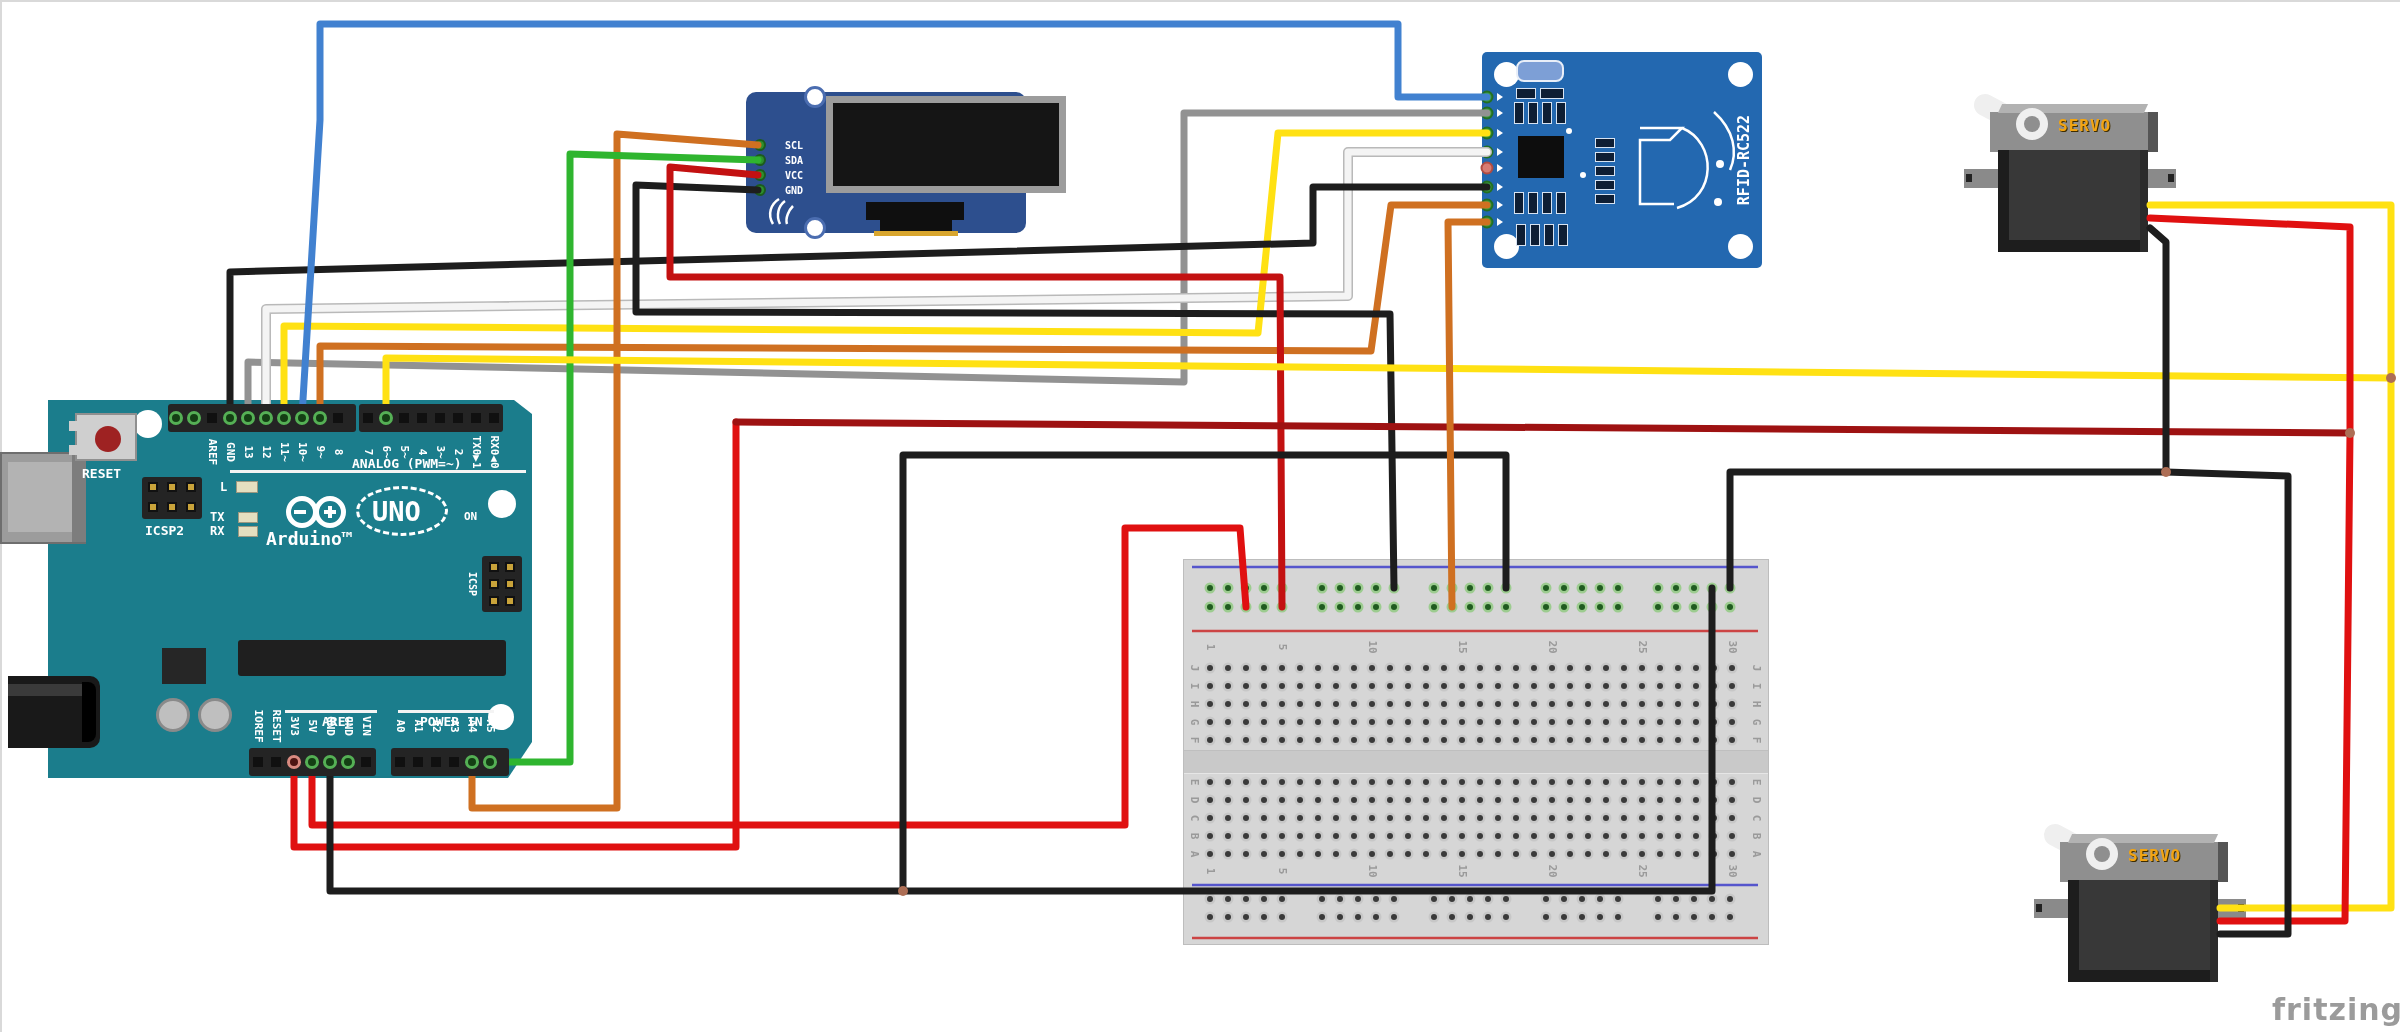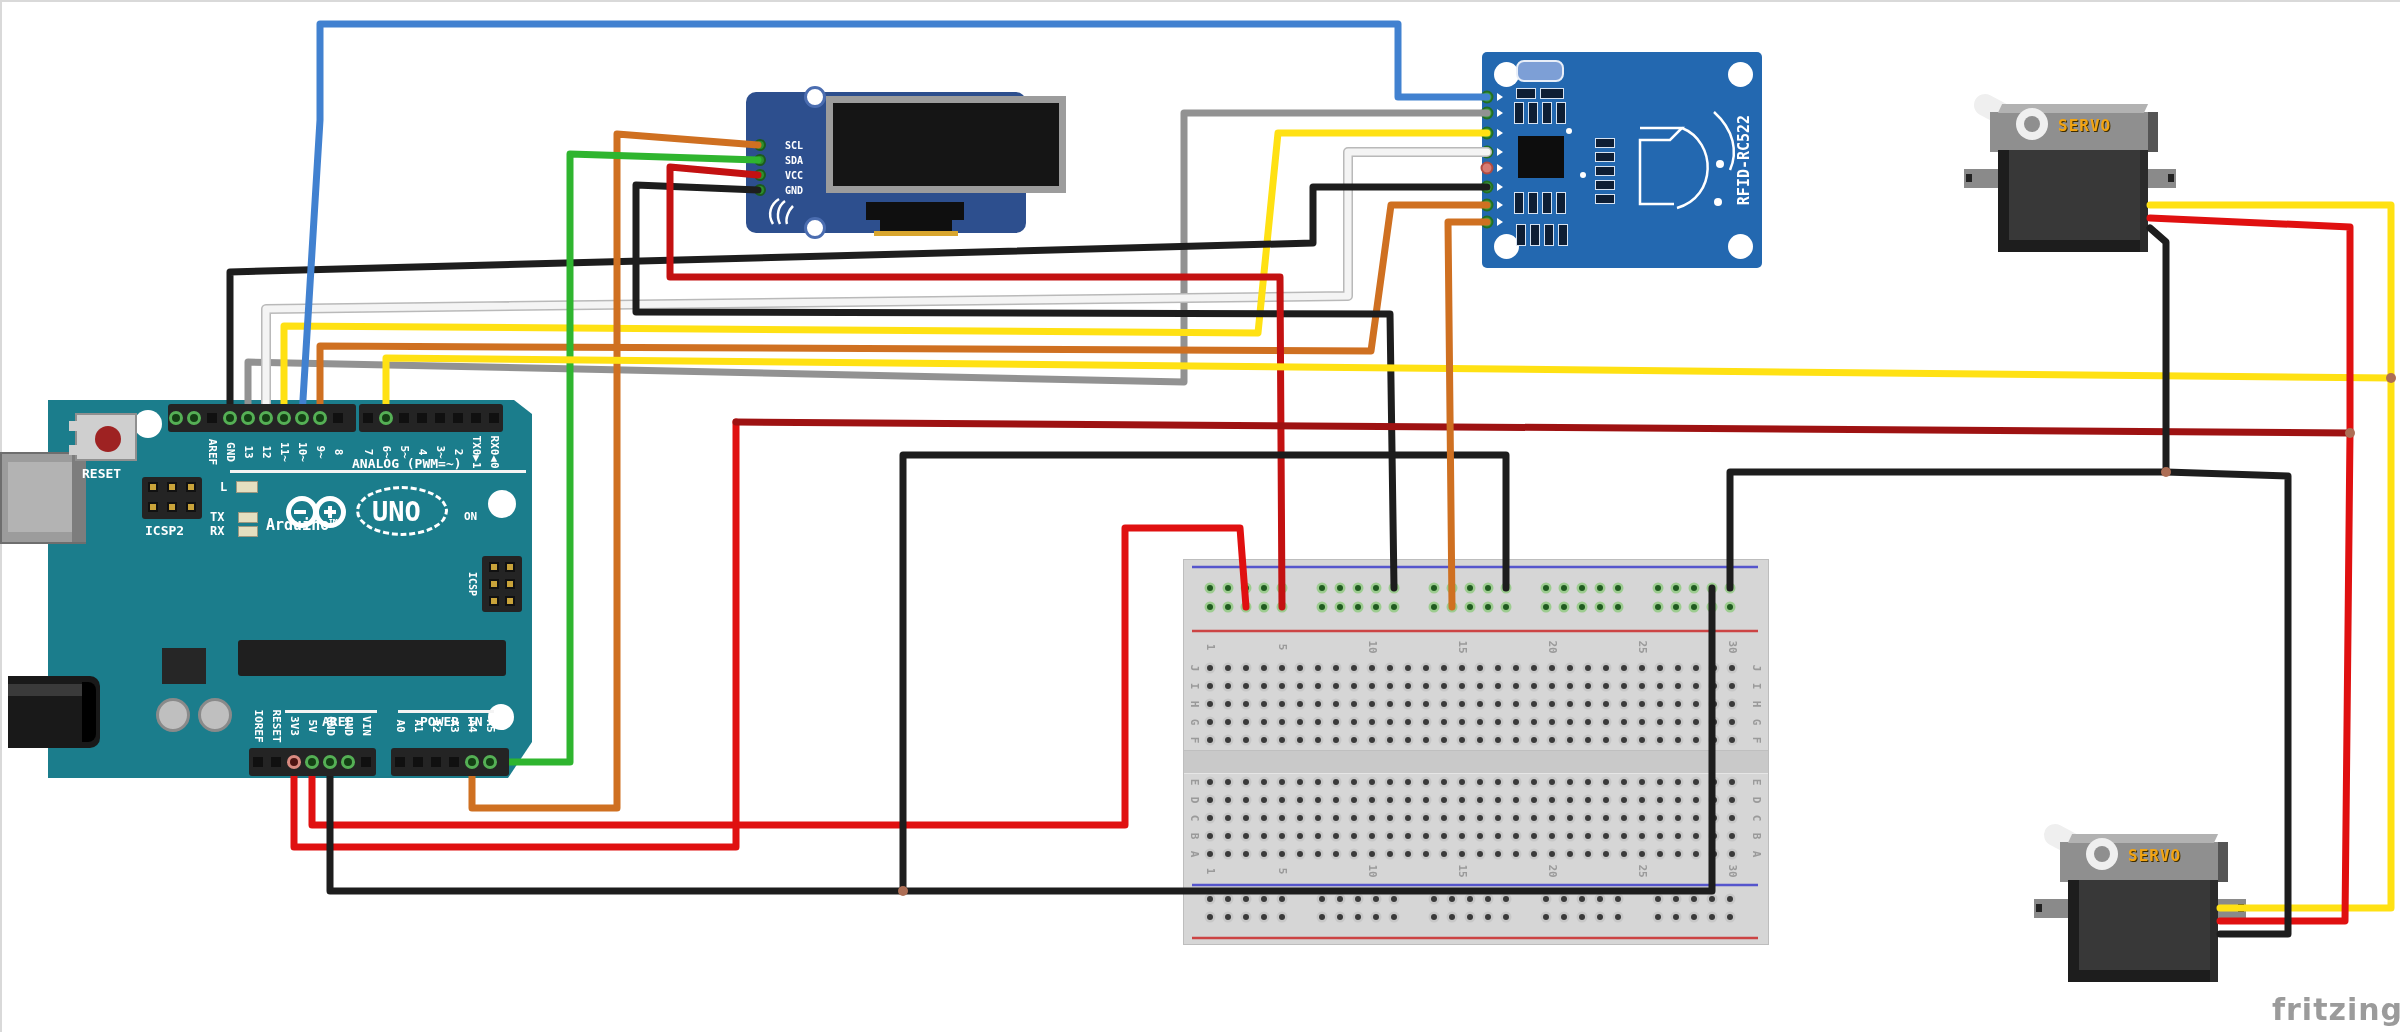--- a/index.html
+++ b/index.html
@@ -106,21 +106,21 @@
   <span class="hlabel" style="left:210px;top:524px;font-size:12px;">RX</span>
   <div class="led" style="left:238px;top:526px;width:18px;height:9px;"></div>
 
   <div class="abs" style="left:286px;top:496px;width:70px;height:36px;">
     <div class="abs" style="left:0;top:0;width:32px;height:32px;border:5px solid #fff;border-radius:50%;box-sizing:border-box;"></div>
     <div class="abs" style="left:28px;top:0;width:32px;height:32px;border:5px solid #fff;border-radius:50%;box-sizing:border-box;"></div>
     <div class="abs" style="left:8px;top:14px;width:12px;height:4px;background:#fff;"></div>
     <div class="abs" style="left:38px;top:14px;width:12px;height:4px;background:#fff;"></div>
     <div class="abs" style="left:42px;top:10px;width:4px;height:12px;background:#fff;"></div>
   </div>
-  <span class="hlabel" style="left:266px;top:516px;font-size:15px;">Arduino™</span>
+  <span class="hlabel" style="left:266px;top:528px;font-size:18px;">Arduino™</span>
   <div class="abs" style="left:356px;top:486px;width:92px;height:50px;border:3px dashed #fff;border-radius:50%;box-sizing:border-box;"></div>
   <span class="hlabel" style="left:372px;top:496px;font-size:27px;">UNO</span>
 
   <div class="abs" style="left:238px;top:640px;width:268px;height:36px;background:#1f1f1f;border-radius:3px;"></div>
   <div class="abs" style="left:162px;top:648px;width:44px;height:36px;background:#262626;"></div>
   <div class="cap-round" style="left:156px;top:698px;width:34px;height:34px;"></div>
   <div class="cap-round" style="left:198px;top:698px;width:34px;height:34px;"></div>
 
   <div class="abs oled-board"></div>
   <div class="abs pcb-hole" style="left:804px;top:86px;width:22px;height:22px;border:3px solid #4b6db0;box-sizing:border-box;"></div>

